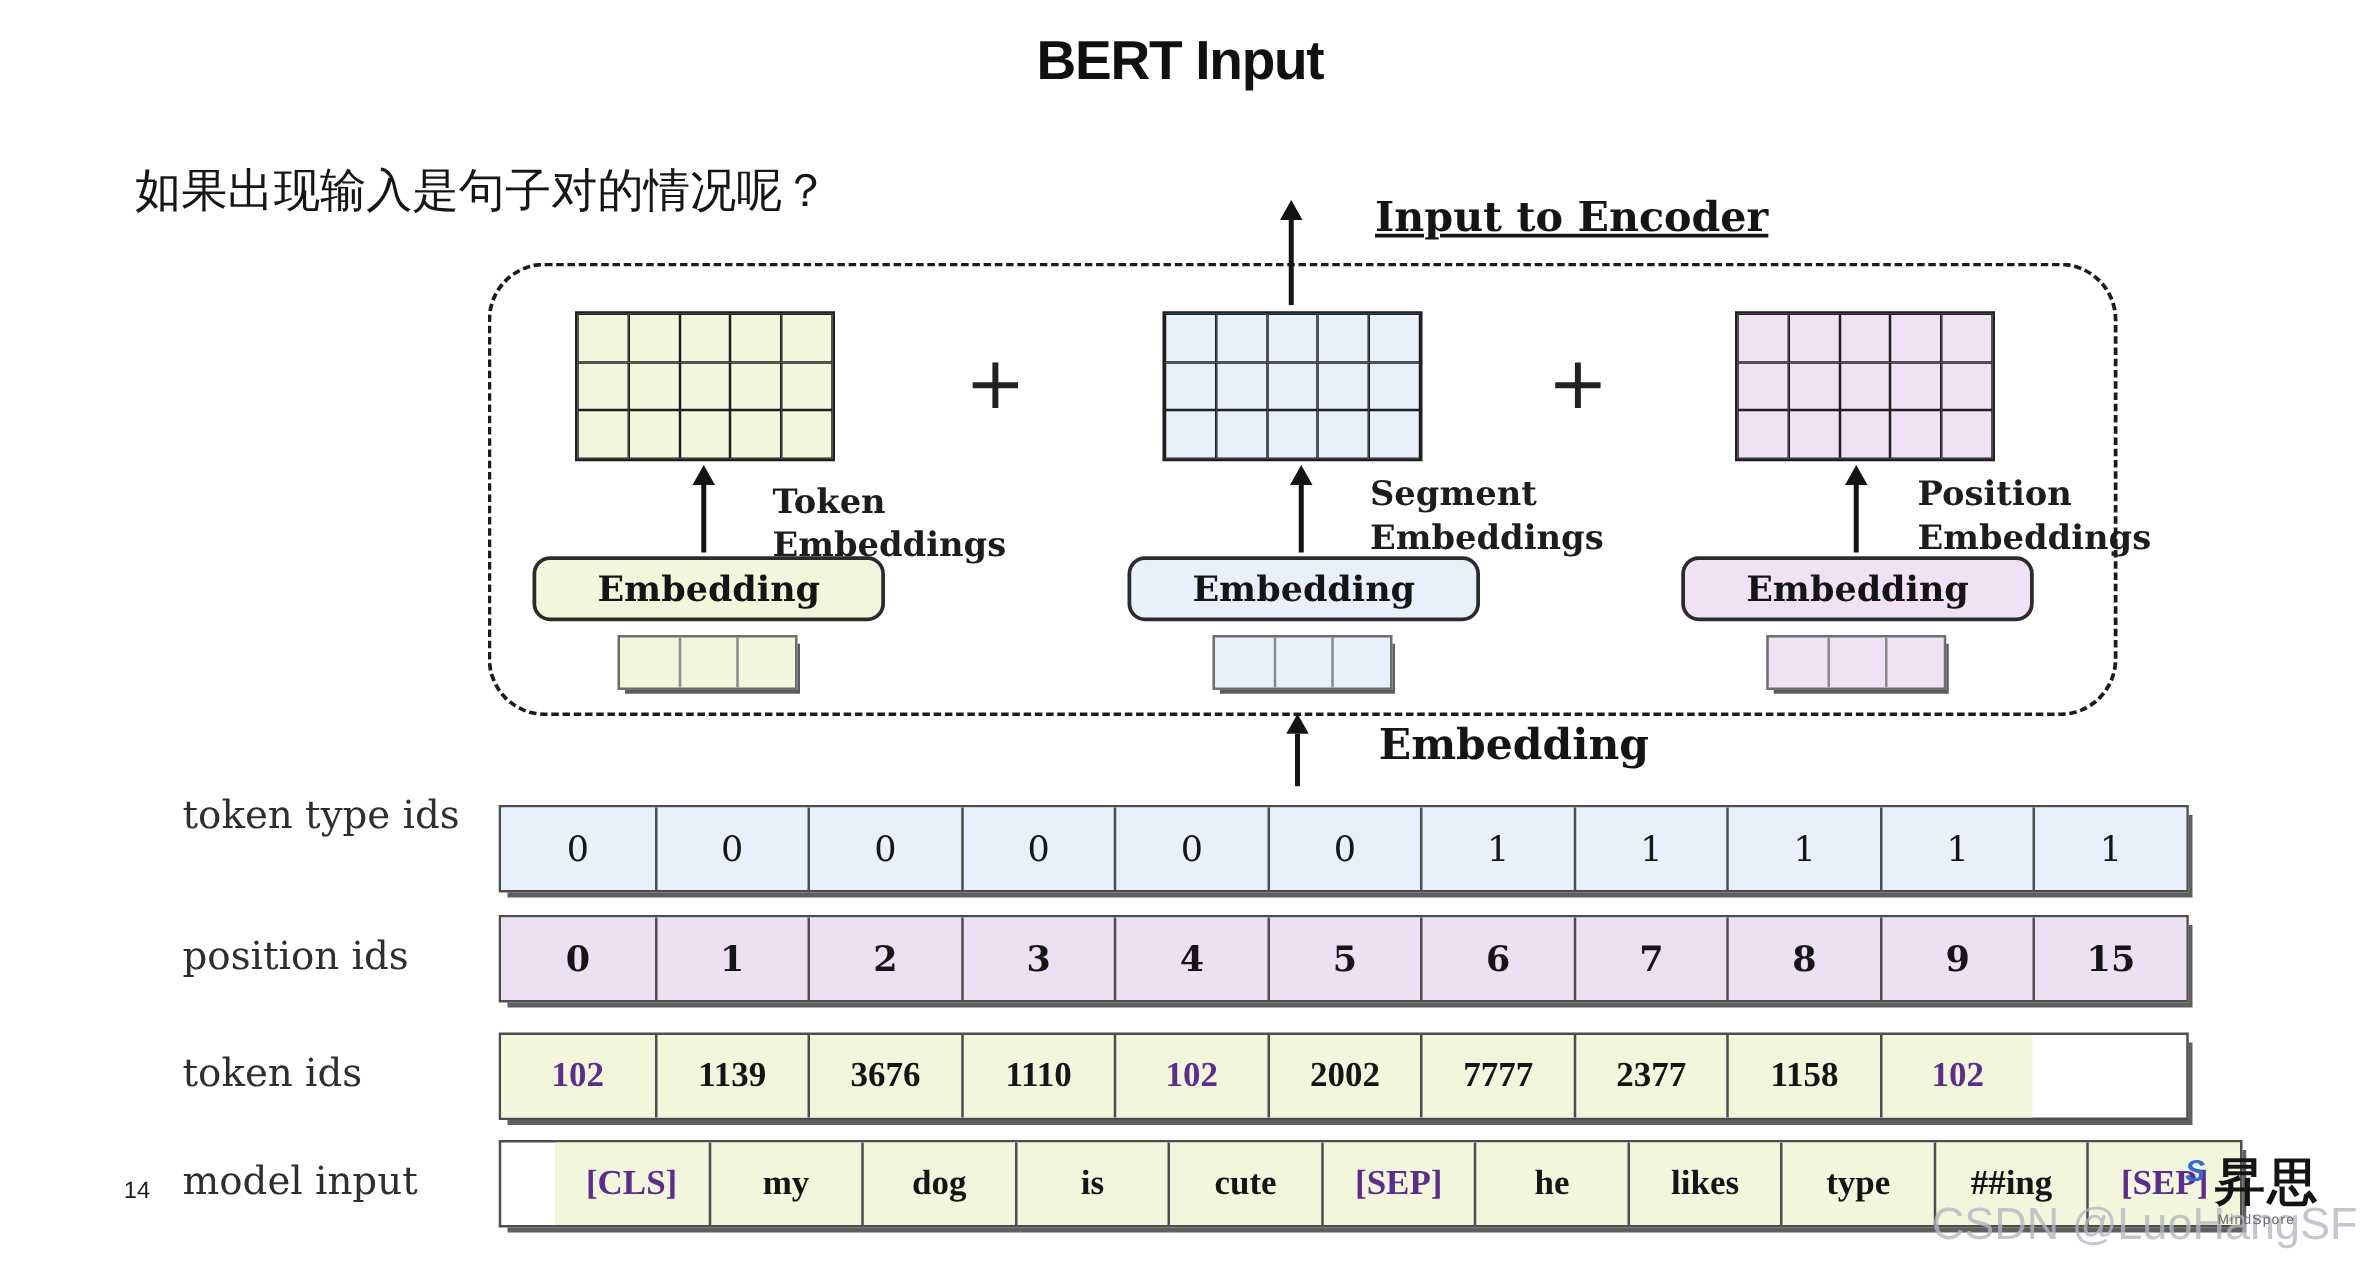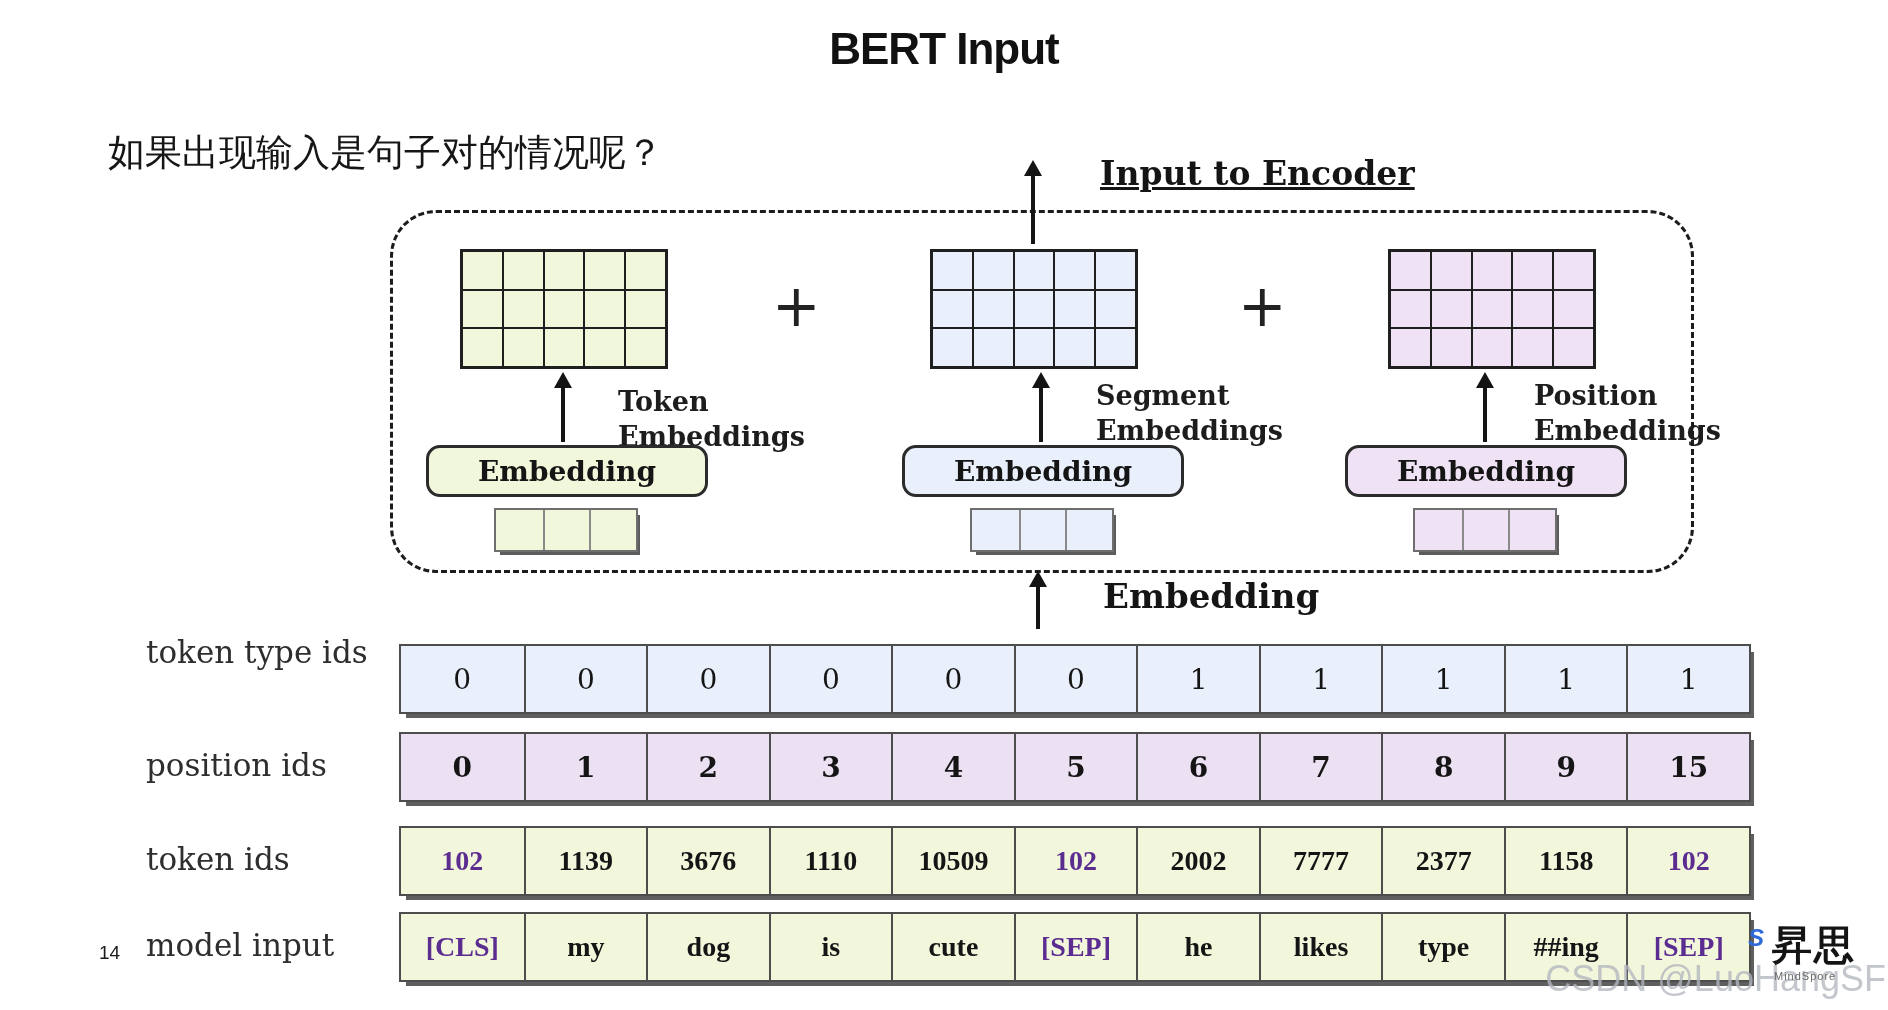--- a/index.html
+++ b/index.html
@@ -263,31 +263,30 @@
   <div>9</div>
   <div>15</div>
 </div>
 
 <div class="row-label" style="top:840px;">token ids</div>
 <div class="rowcells green" style="top:826px;">
   <div class="hl">102</div>
   <div>1139</div>
   <div>3676</div>
   <div>1110</div>
-  <div>10509</div>
   <div class="hl">102</div>
   <div>2002</div>
   <div>7777</div>
   <div>2377</div>
   <div>1158</div>
   <div class="hl">102</div>
 </div>
 
 <div class="row-label" style="top:926px;">model input</div>
-<div class="rowcells green" style="top:912px;">
+<div class="rowcells green" style="top:912px;padding-left:43px;">
   <div class="hl">[CLS]</div>
   <div>my</div>
   <div>dog</div>
   <div>is</div>
   <div>cute</div>
   <div class="hl">[SEP]</div>
   <div>he</div>
   <div>likes</div>
   <div>type</div>
   <div>##ing</div>

